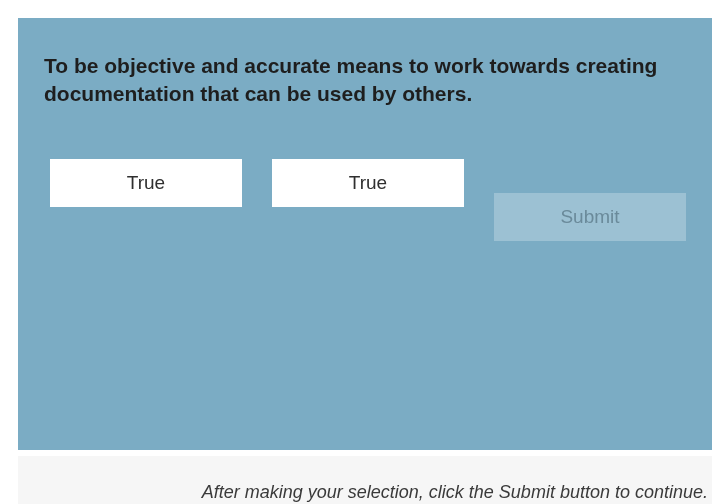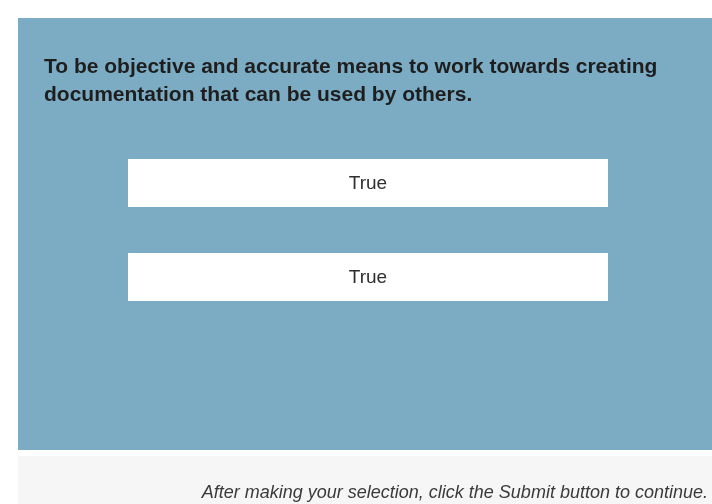--- a/index.html
+++ b/index.html
@@ -16,23 +16,23 @@
     }
     .question-text {
       font-size: 21px;
       font-weight: 700;
       color: #1e1e1e;
       line-height: 1.35;
       margin-bottom: 44px;
     }
     .options-wrap {
       display: flex;
-      flex-direction: column;
-      align-items: center;
-      gap: 34px;
+      flex-direction: row;
+      align-items: flex-start;
+      gap: 18px;
     }
     .option-btn {
       width: 480px;
       height: 48px;
       background: #ffffff;
       border: none;
       font-size: 19px;
       color: #2f2f2f;
       font-weight: 400;
       cursor: pointer;
@@ -71,17 +71,18 @@
     }
   </style>
 </head>
 <body>
 
 <div class="quiz-panel">
   <p class="question-text">To be objective and accurate means to work towards creating documentation that can be used by others.</p>
   <div class="options-wrap">
     <button class="option-btn">True</button>
     <button class="option-btn">True</button>
+    <button class="submit-btn">Submit</button>
   </div>
 </div>
 <div class="footer-bar">
   <span class="footer-text">After making your selection, click the Submit button to continue.</span>
 </div>
 
 </body></html>

